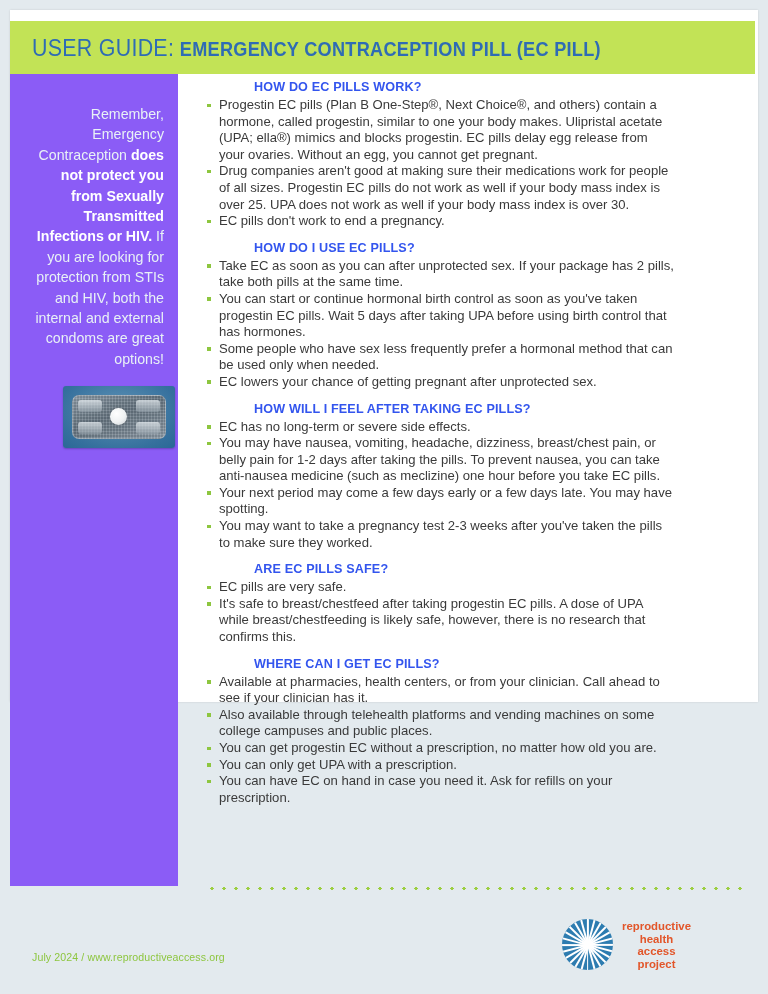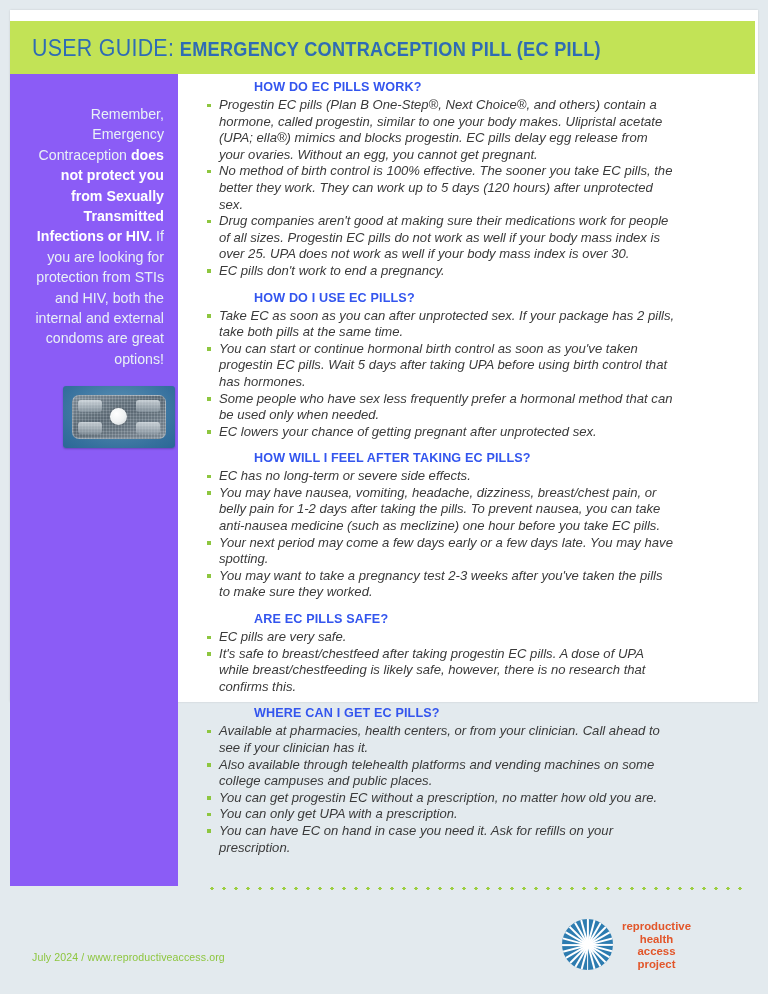--- a/index.html
+++ b/index.html
@@ -138,21 +138,20 @@
     margin: 0 0 3px 48px;
     font-family: Liberation Sans, sans-serif;
   }
   .section:not(:first-child) .section-heading {
     margin-top: 11px;
   }
   ul.bullets {
     list-style: none;
     margin: 0;
     padding: 0;
-    font-style: italic;
   }
   ul.bullets li {
     position: relative;
     padding-left: 13px;
     margin-bottom: 0px;
     color: #3a3a3a;
     font-size: 13.1px;
     line-height: 16.6px;
     font-family: "Liberation Sans Narrow", "Liberation Sans", sans-serif;
   }
@@ -258,21 +257,20 @@
         <div class="tablet"></div>
       </div>
     </div>
   </div>
 
   <div class="main" id="main-content">
       <div class="section">
         <div class="section-heading">HOW DO EC PILLS WORK?</div>
         <ul class="bullets">
           <li>Progestin EC pills (Plan B One-Step®, Next Choice®, and others) contain a hormone, called progestin, similar to one your body makes. Ulipristal acetate (UPA; ella®) mimics and blocks progestin. EC pills delay egg release from your ovaries. Without an egg, you cannot get pregnant.</li>
-          <li> No method of birth control is 100% effective. The sooner you take EC pills, the better they work. They can work up to 5 days (120 hours) after unprotected sex.</li>
           <li>Drug companies aren't good at making sure their medications work for people of all sizes. Progestin EC pills do not work as well if your body mass index is over 25. UPA does not work as well if your body mass index is over 30.</li>
           <li>EC pills don't work to end a pregnancy.</li>
         </ul>
       </div>
       <div class="section">
         <div class="section-heading">HOW DO I USE EC PILLS?</div>
         <ul class="bullets">
           <li>Take EC as soon as you can after unprotected sex. If your package has 2 pills, take both pills at the same time.</li>
           <li>You can start or continue hormonal birth control as soon as you've taken progestin EC pills. Wait 5 days after taking UPA before using birth control that has hormones.</li>
         </ul>

